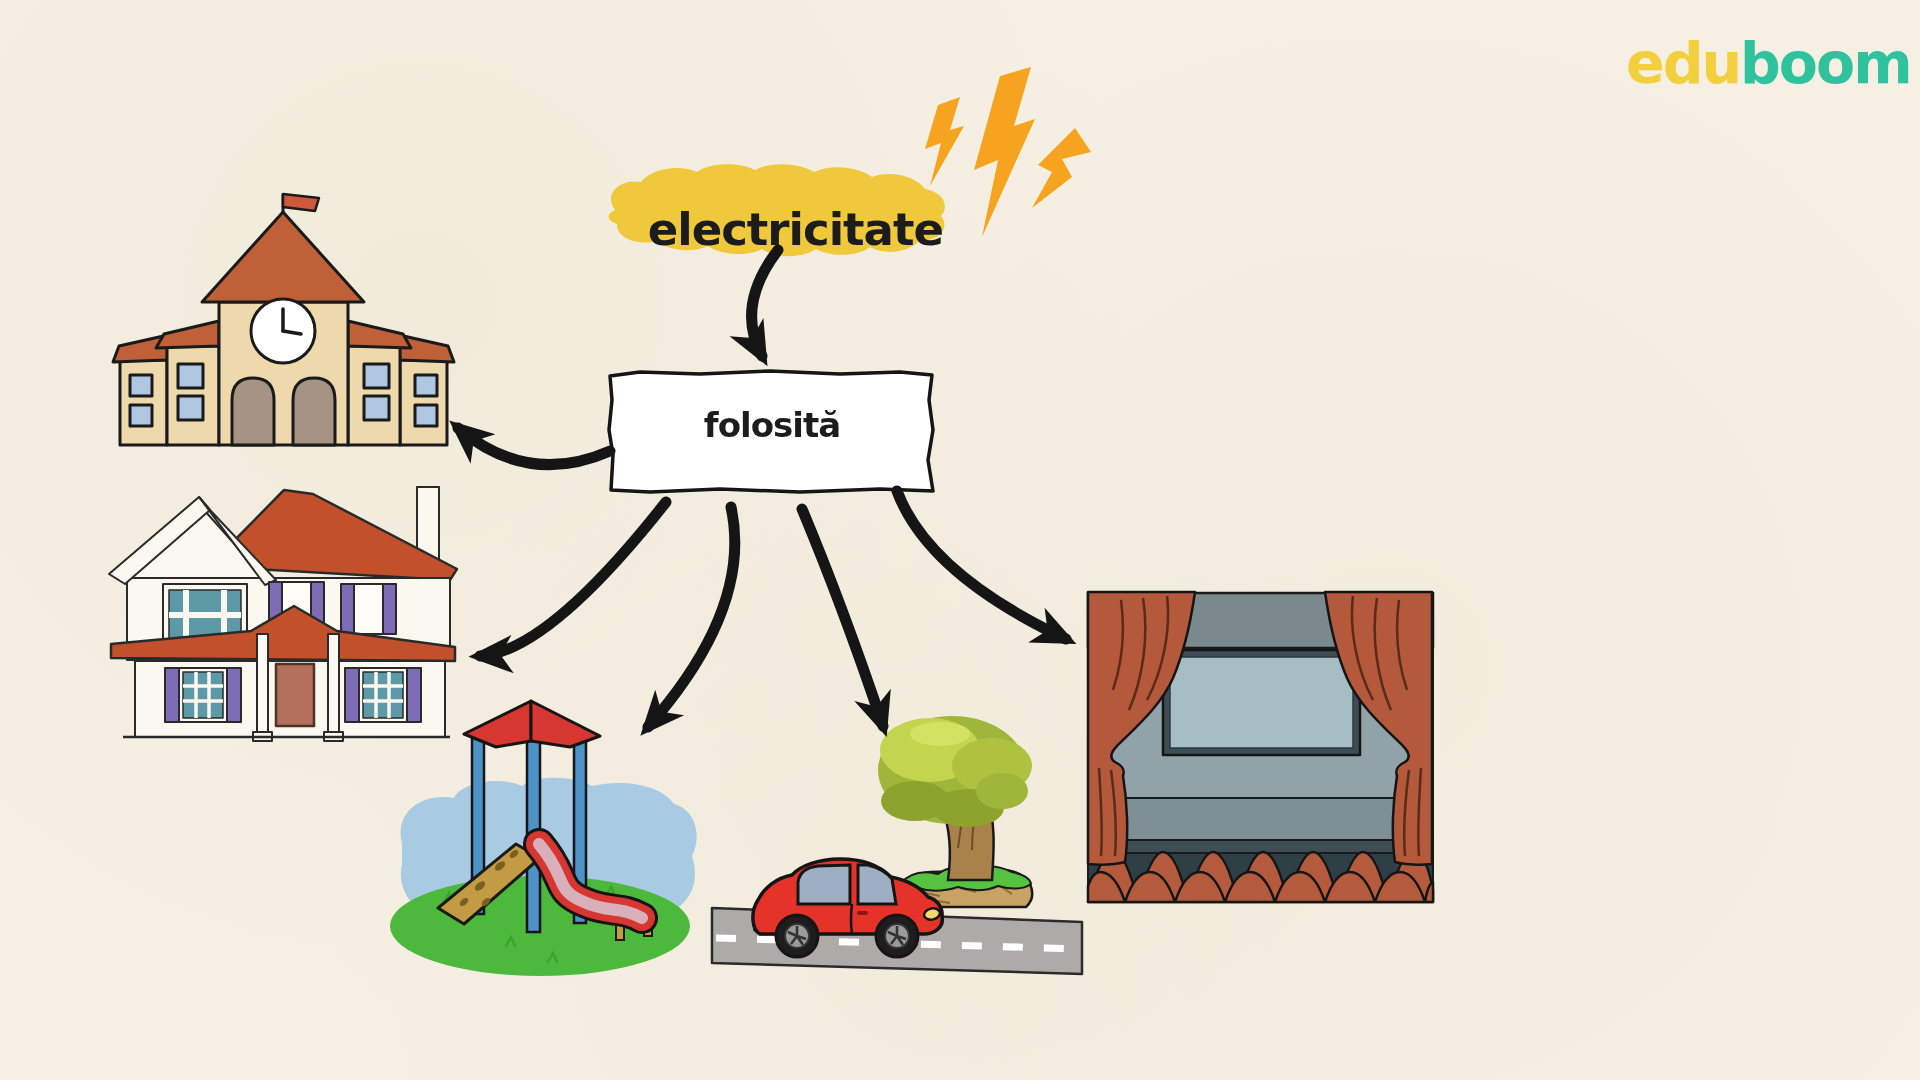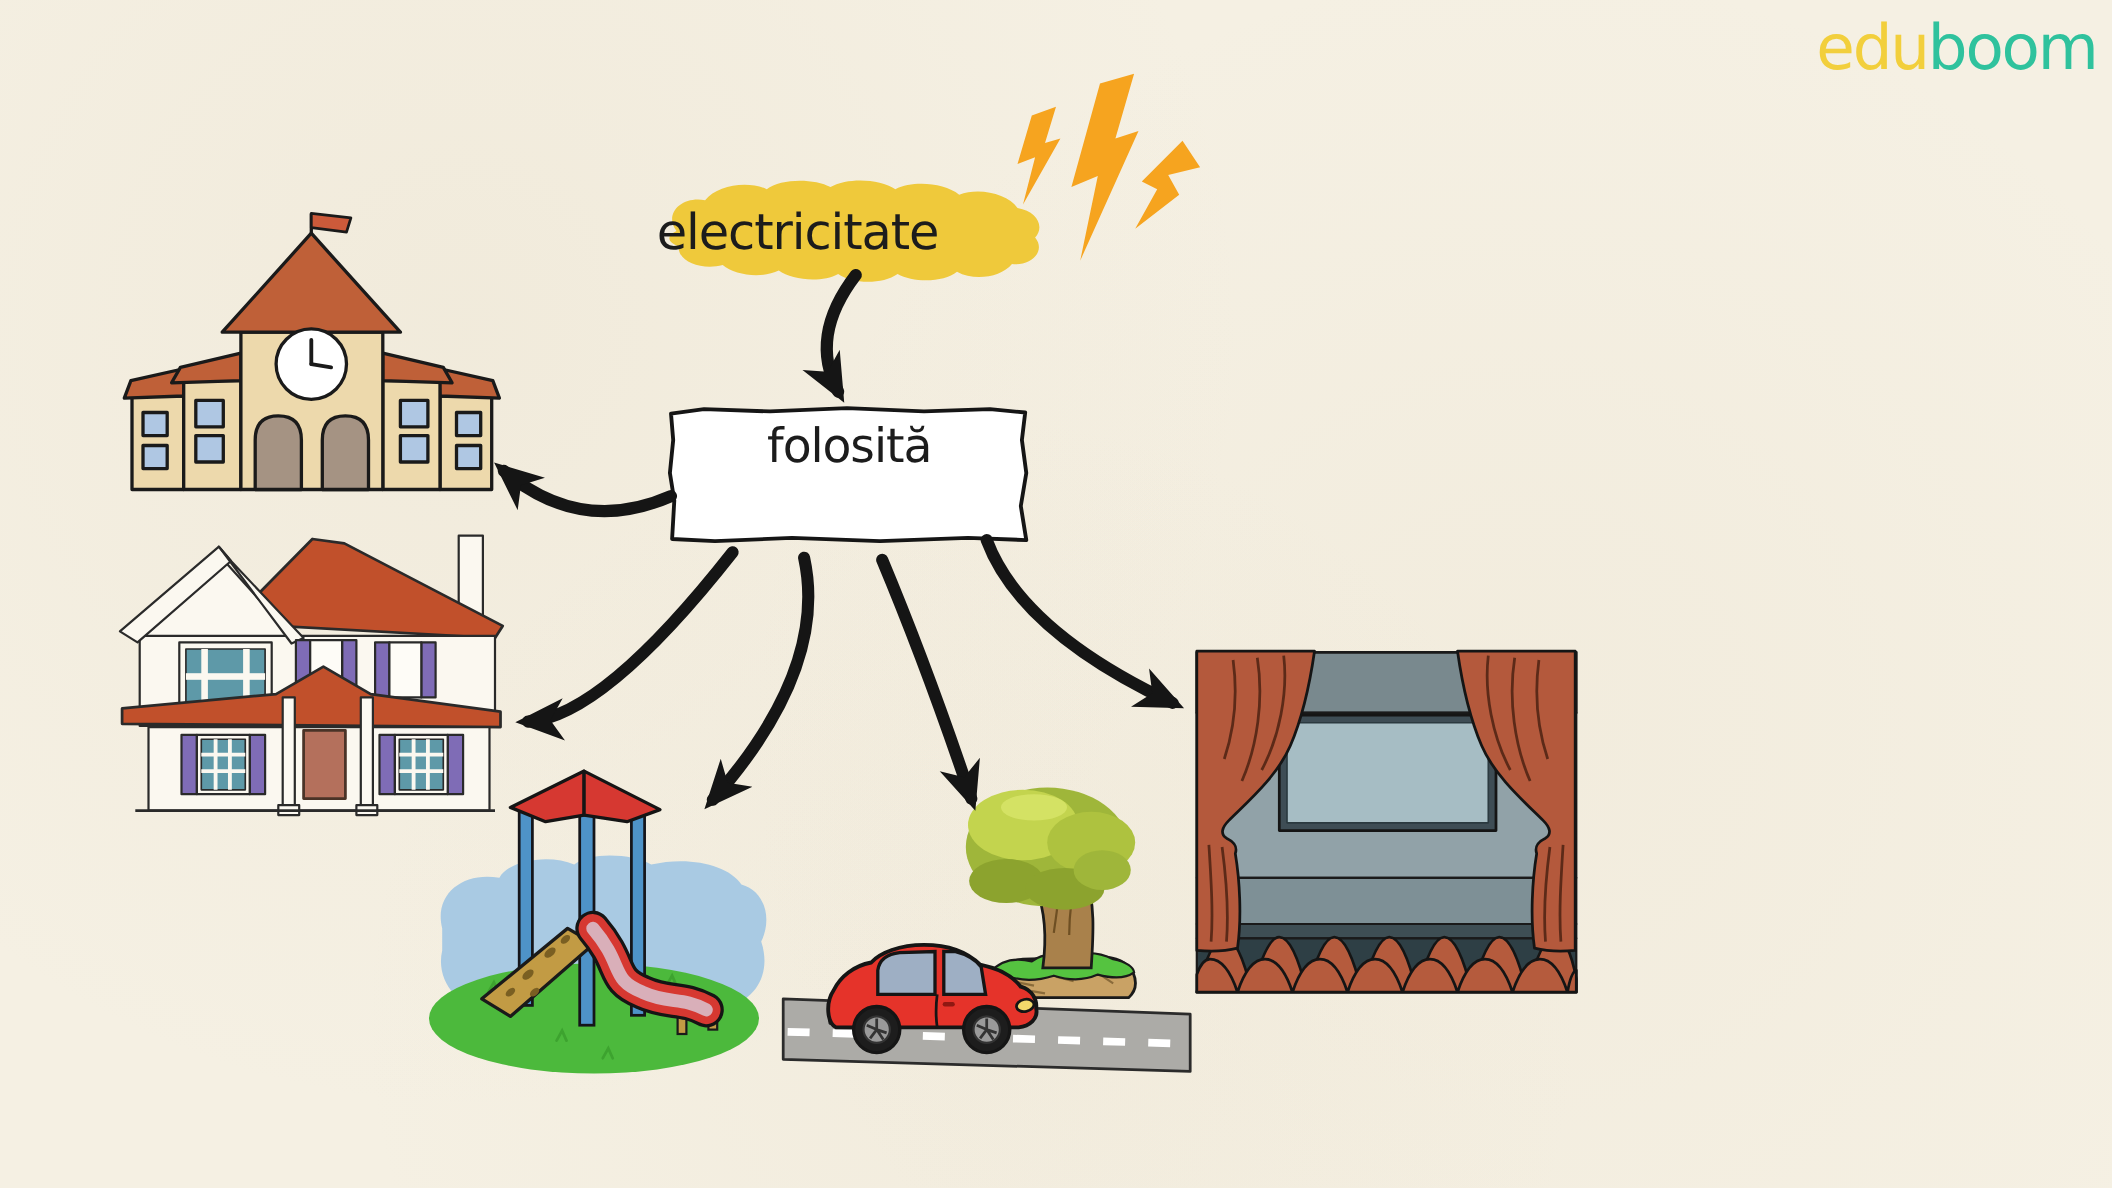--- a/index.html
+++ b/index.html
@@ -6,25 +6,25 @@
   .stage{
     position:relative;width:1920px;height:1080px;overflow:hidden;
     background:#f5f0e3;
     background-image:
       radial-gradient(circle at 22% 28%, rgba(216,202,172,.14), transparent 42%),
       radial-gradient(circle at 72% 62%, rgba(216,202,172,.11), transparent 46%),
       radial-gradient(circle at 46% 86%, rgba(216,202,172,.10), transparent 40%);
     font-family:"DejaVu Sans", sans-serif;
   }
   .art{position:absolute;left:0;top:0;}
-  .txt{position:absolute;color:#1c1c1c;font-weight:normal;}
-  .concept-label{left:597px;top:182px;width:346px;text-align:left;
+  .txt{position:absolute;color:#1c1c1c;font-weight:bold;margin-top:19px;}
+  .concept-label{left:597px;top:182px;width:346px;text-align:right;
     font-size:45px;line-height:58px;letter-spacing:-1px;}
   .box-text{left:609px;top:381px;width:326px;text-align:center;
-    font-size:43px;line-height:51px;letter-spacing:-1px;}
+    font-size:34px;line-height:51px;letter-spacing:-1px;}
   .logo{left:1626px;top:10px;width:280px;font-size:57px;line-height:68px;
     letter-spacing:-2px;text-align:right;}
   .logo .p1{color:#F2CF3C;}
   .logo .p2{color:#2FC29D;}
 </style>
 </head>
 <body>
 
 <div class="stage">
 

